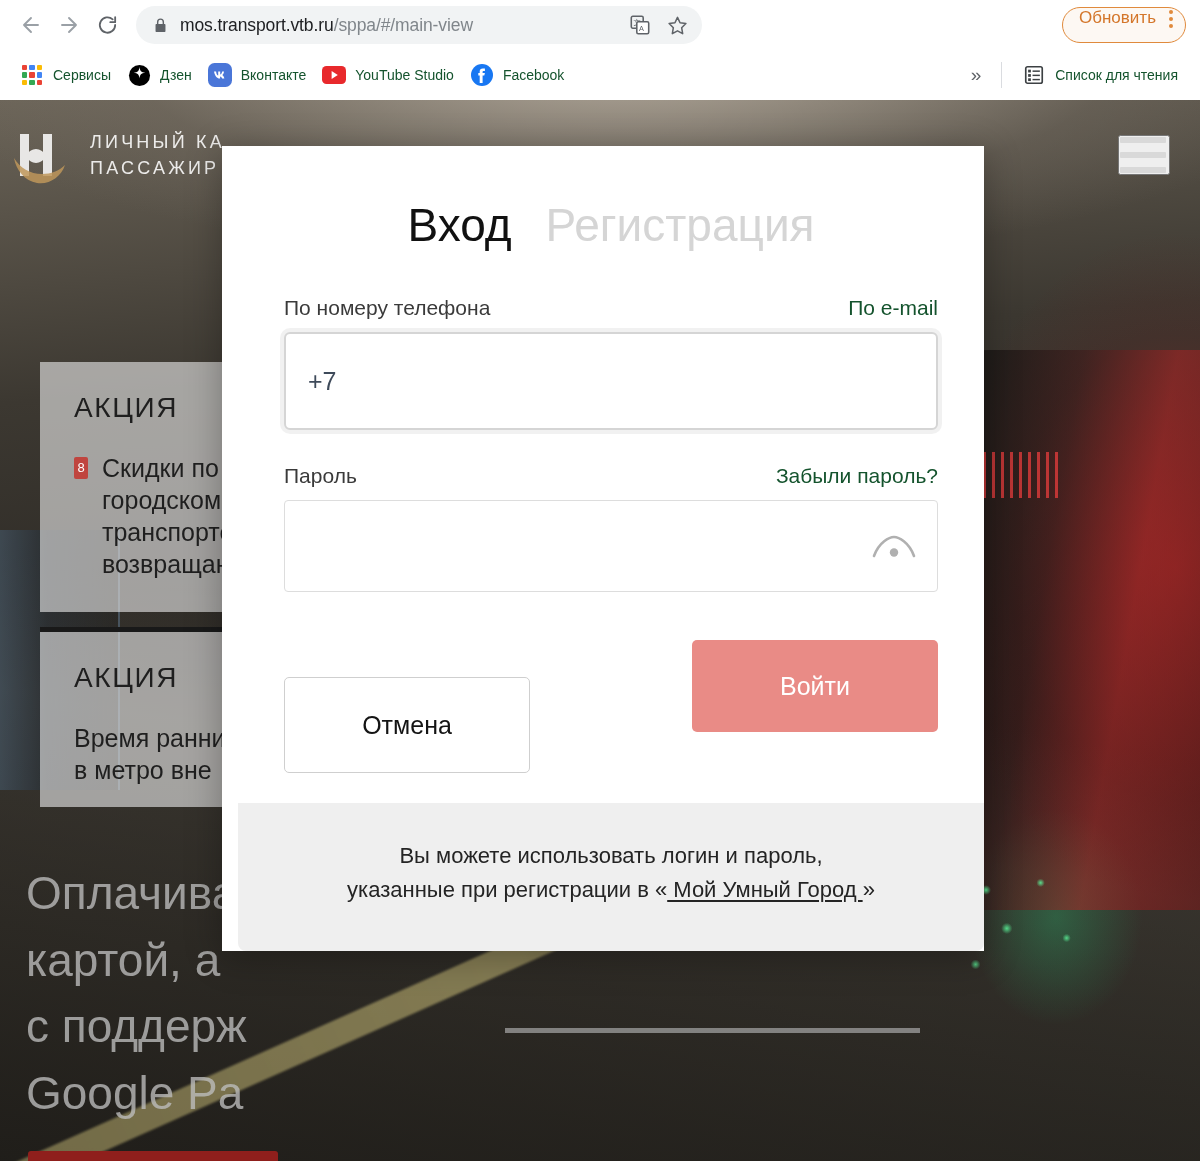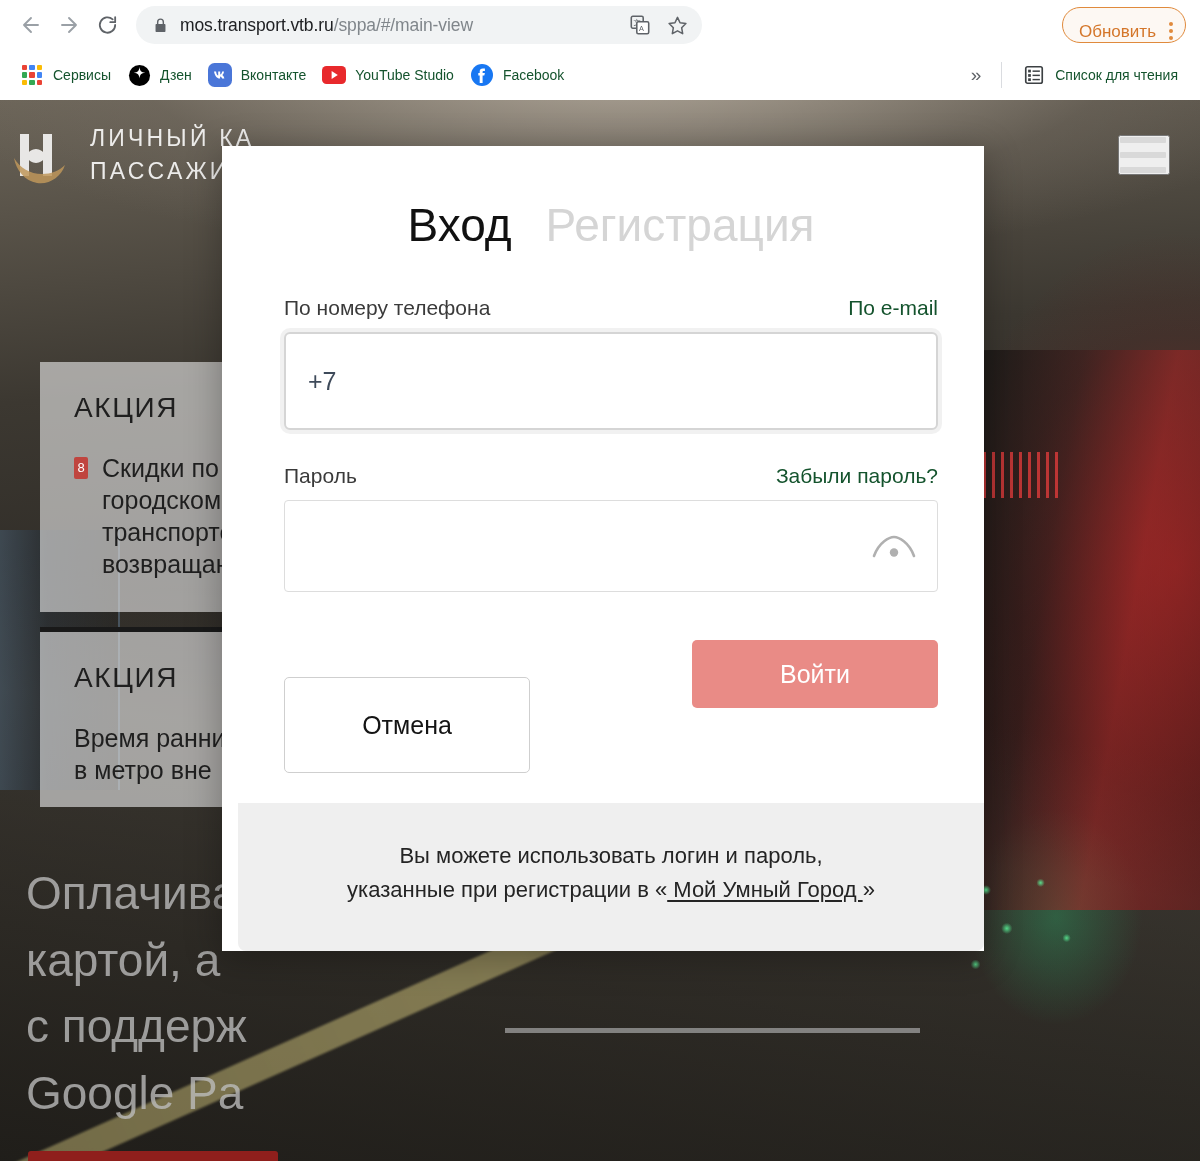--- a/index.html
+++ b/index.html
@@ -62,21 +62,21 @@
   .omni-icon { flex:0 0 auto; display:flex; align-items:center; justify-content:center; width:26px;height:26px;}
 
   #update-pill {
     position: absolute;
     right: 14px; top: 7px;
     height: 36px;
     border: 1.6px solid #e08a3c;
     border-radius: 18px;
     background: #fdf8f3;
     display: flex;
-    align-items: flex-end;
+    align-items: flex-start;
     padding: 0 8px 0 16px;
     gap: 9px;
   }
   #update-pill-label {
     font-size: 17px;
     color: #d4762a;
     white-space: nowrap;
   }
   .kebab { display:flex; flex-direction:column; gap:3px; padding: 2px 4px;}
   .kebab i { width:4px;height:4px;border-radius:50%;background:#e08a3c;display:block;}
@@ -189,21 +189,21 @@
     height: 110px;
     display: flex;
     align-items: center;
     padding: 0 30px 0 12px;
     z-index: 5;
   }
   #brand { display: flex; align-items: center; gap: 14px; }
   #brand-mark { width: 64px; height: 62px; flex: 0 0 auto; }
   #brand-text {
     color: rgba(255,255,255,0.88);
-    font-size: 23px;
+    font-size: 18px;
     letter-spacing: 3.2px;
     line-height: 1.45;
     text-transform: uppercase;
     white-space: nowrap;
   }
   #hamburger-button {
     margin-left: auto;
     width: 52px; height: 40px;
     display: flex; flex-direction: column; justify-content: center; gap: 9px;
   }
@@ -379,21 +379,21 @@
     width: 254px; height: 96px;
     background: #ffffff;
     border: 1.6px solid #cfcfcf;
     border-radius: 5px;
     font-family: inherit;
     font-size: 25px;
     color: #141414;
     margin-top: 37px;
   }
   #submit-button {
-    width: 254px; height: 68px;
+    width: 254px; height: 92px;
     background: #e98b86;
     border: none;
     border-radius: 5px;
     font-family: inherit;
     font-size: 25px;
     color: #ffffff;
   }
 
   #modal-footer {
     background: #efefef;

